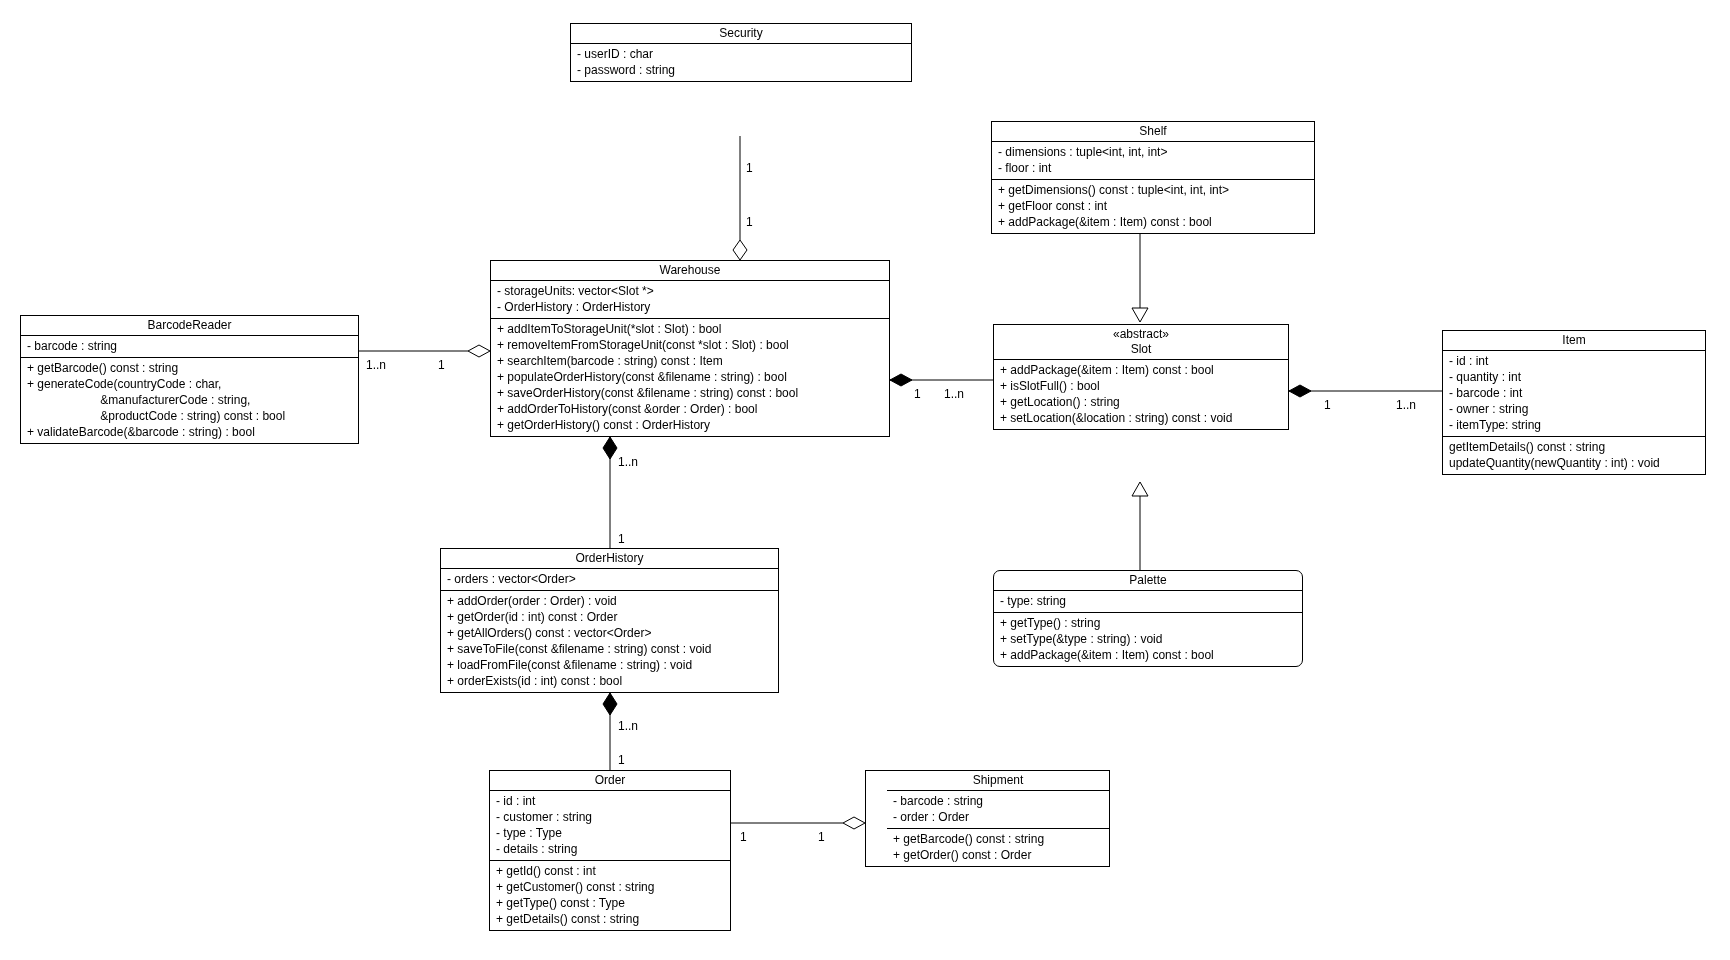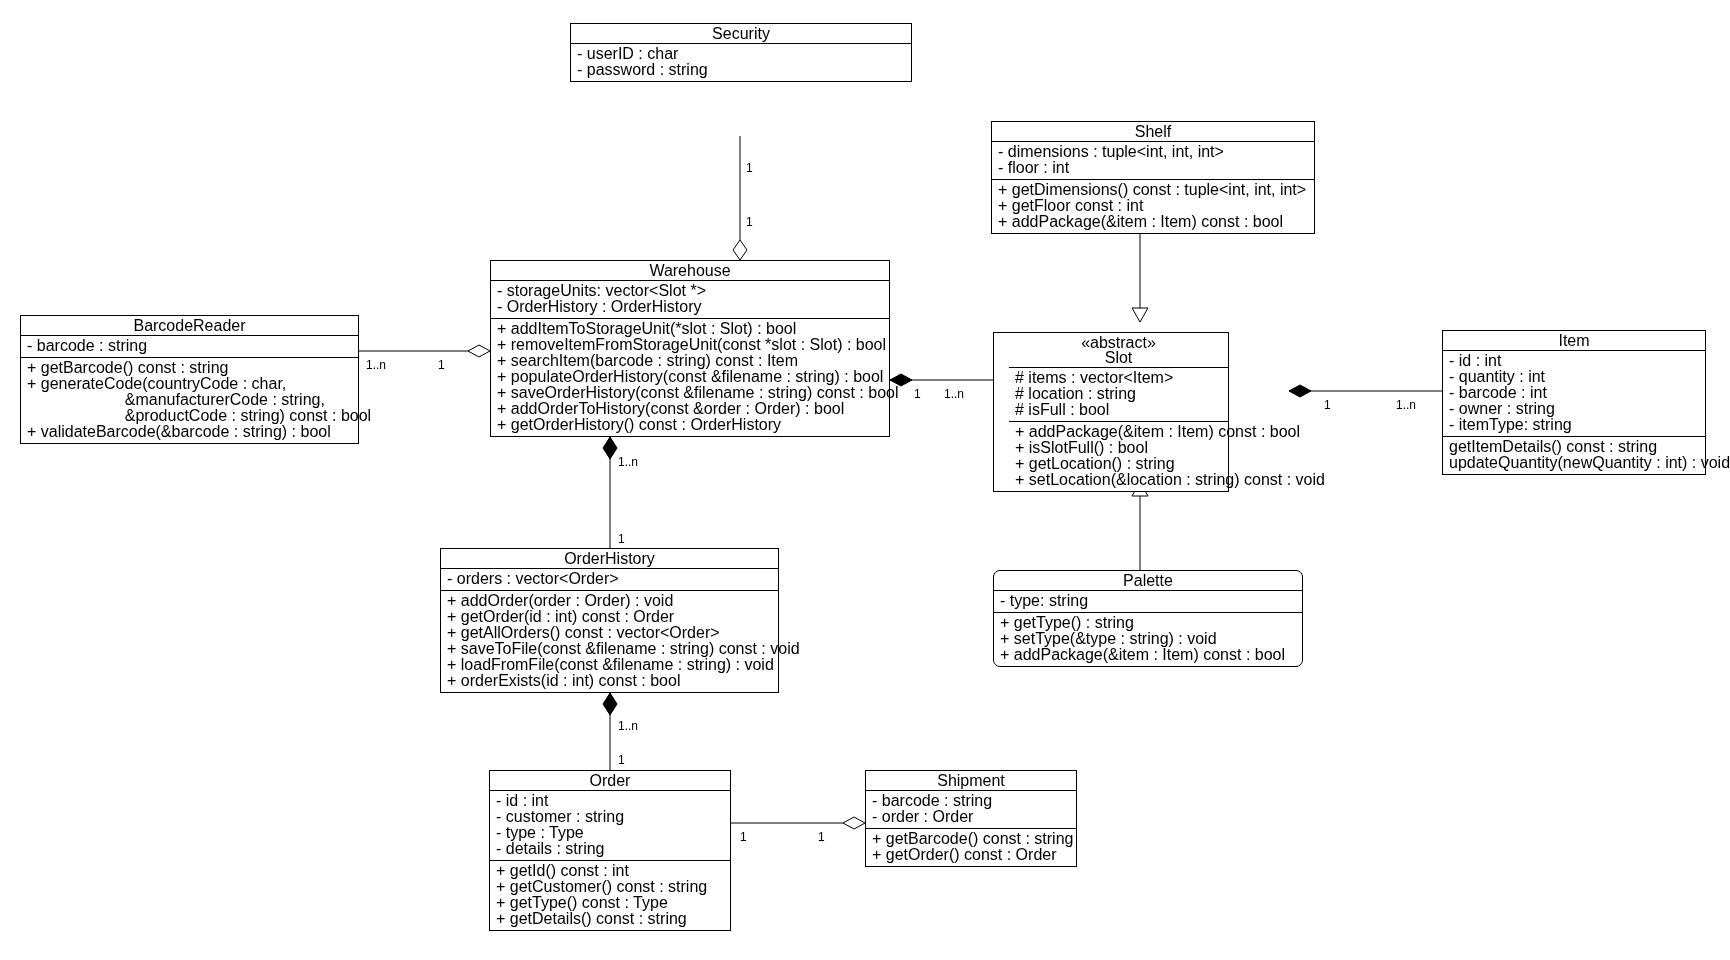--- a/index.html
+++ b/index.html
@@ -1,20 +1,20 @@
 <!DOCTYPE html>
 <html><head>
 <meta charset="utf-8">
 <style>
   * { margin:0; padding:0; box-sizing:border-box; }
   html,body { background:#ffffff; }
   body { font-family:"Liberation Sans", sans-serif; color:#000; }
   .canvas { position:relative; width:1730px; height:960px; background:#ffffff; overflow:hidden; }
   #connector-layer { position:absolute; left:0; top:0; }
-  .uml-class { position:absolute; background:#ffffff; border:1px solid #000; font-size:16px; line-height:16px; }
+  .uml-class { position:absolute; background:#ffffff; border:1px solid #000; font-size:12px; line-height:16px; }
   .title-compartment { text-align:center; padding:2px 4px; }
   .stereotype, .class-name { line-height:15px; }
   .compartment { border-top:1px solid #000; padding:2px 5px 3px 6px; }
   .member { line-height:16px; white-space:pre; }
   svg text { font-family:"Liberation Sans", sans-serif; font-size:12px; fill:#000; }
   .edge { stroke:#000; stroke-width:1; fill:none; }
   .shape-open { fill:#ffffff; stroke:#000; stroke-width:1; }
   .shape-filled { fill:#000000; stroke:#000; stroke-width:1; }
 </style>
 </head>
@@ -126,30 +126,25 @@
     <div class="compartment methods">
         <div class="member">+ addItemToStorageUnit(*slot : Slot) : bool</div>
         <div class="member">+ removeItemFromStorageUnit(const *slot : Slot) : bool</div>
         <div class="member">+ searchItem(barcode : string) const : Item</div>
         <div class="member">+ populateOrderHistory(const &amp;filename : string) : bool</div>
         <div class="member">+ saveOrderHistory(const &amp;filename : string) const : bool</div>
         <div class="member">+ addOrderToHistory(const &amp;order : Order) : bool</div>
         <div class="member">+ getOrderHistory() const : OrderHistory</div>
       </div>
   </div>
-    <div class="uml-class" style="left: 993px; top: 332px; width: 236px; padding-left: 15px;">
+    <div class="uml-class" style="left: 993px; top: 324px; width: 296px;">
     <div class="title-compartment">
       <div class="stereotype">«abstract»</div>
       <div class="class-name">Slot</div>
     </div>
-    <div class="compartment attributes">
-        <div class="member"># items : vector&lt;Item&gt;</div>
-        <div class="member"># location : string</div>
-        <div class="member"># isFull : bool</div>
-      </div>
     <div class="compartment methods">
         <div class="member">+ addPackage(&amp;item : Item) const : bool</div>
         <div class="member">+ isSlotFull() : bool</div>
         <div class="member">+ getLocation() : string</div>
         <div class="member">+ setLocation(&amp;location : string) const : void</div>
       </div>
   </div>
     <div class="uml-class" style="left: 1442px; top: 318px; width: 264px; margin-top: 12px;">
     <div class="title-compartment">
 
@@ -209,21 +204,21 @@
         <div class="member">- type : Type</div>
         <div class="member">- details : string</div>
       </div>
     <div class="compartment methods">
         <div class="member">+ getId() const : int</div>
         <div class="member">+ getCustomer() const : string</div>
         <div class="member">+ getType() const : Type</div>
         <div class="member">+ getDetails() const : string</div>
       </div>
   </div>
-    <div class="uml-class" style="left: 865px; top: 770px; width: 212px;">
+    <div class="uml-class" style="left: 865px; top: 770px; width: 245px; padding-left: 21px;">
     <div class="title-compartment">
 
       <div class="class-name">Shipment</div>
     </div>
     <div class="compartment attributes">
         <div class="member">- barcode : string</div>
         <div class="member">- order : Order</div>
       </div>
     <div class="compartment methods">
         <div class="member">+ getBarcode() const : string</div>

